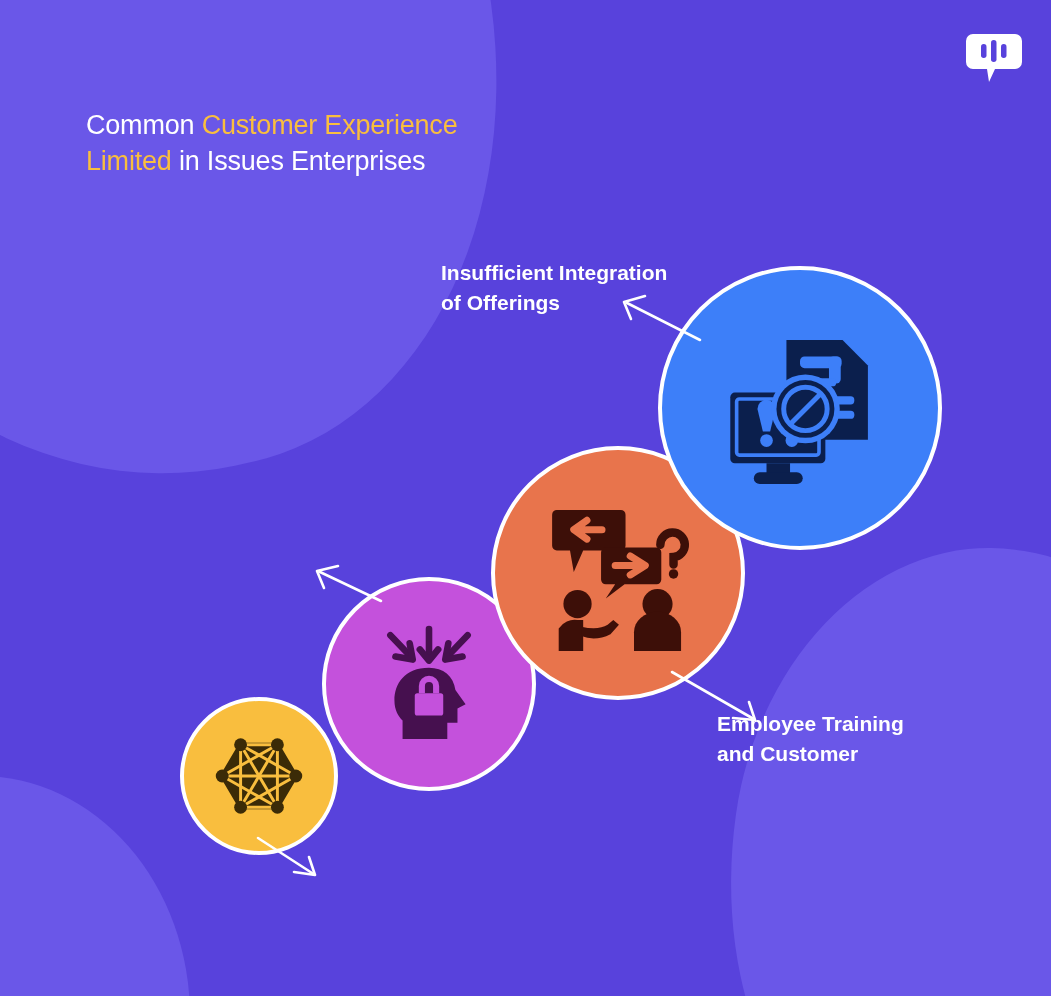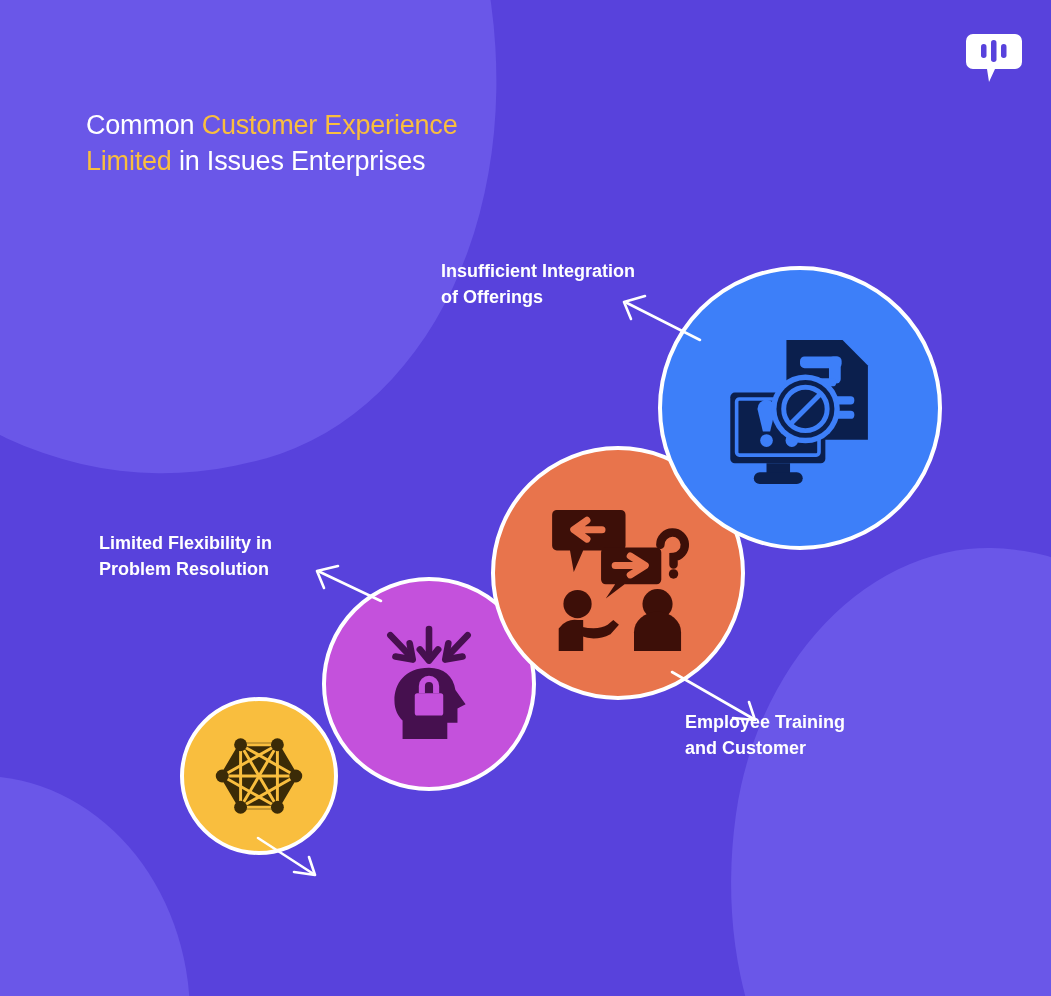--- a/index.html
+++ b/index.html
@@ -48,25 +48,25 @@
   #circle-blue   {left:658px;top:266px;width:284px;height:284px;background:#3d7ff9;z-index:4;}
   #circle-orange {left:491px;top:446px;width:254px;height:254px;background:#e8744c;z-index:3;}
   #circle-magenta{left:322px;top:577px;width:214px;height:214px;background:#c451dc;z-index:2;}
   #circle-yellow {left:180px;top:697px;width:158px;height:158px;background:#f9be3e;z-index:1;}
 
   .icon-svg{display:block;}
 
   
   .label{
     position:absolute;color:#ffffff;font-weight:bold;
-    font-size:18px;line-height:1.45;z-index:6;
+    font-size:21px;line-height:1.45;z-index:6;
   }
   #label-tech    {left:441px;top:258px;width:260px;}
   #label-flex    {left:99px; top:530px;width:232px;text-align:left;}
-  #label-employee{left:685px;top:709px;width:230px;}
+  #label-employee{left:717px;top:709px;width:230px;}
   #label-product {left:322px;top:853px;width:210px;}
 
   
   #arrows{position:absolute;inset:0;z-index:5;pointer-events:none;}
 </style>
 </head>
 <body>
 
 <div id="stage">
 
@@ -210,24 +210,20 @@
       <path d="M258 838 L312 873"></path>
       <polyline points="294,872 315,875 309,857"></polyline>
     </g>
   </svg>
 
   <div class="label" id="label-tech">
     <span>Insufficient Integration</span><br>
     <span>of Offerings</span>
   </div>
 
-  <div class="label" id="label-flex">
-    <span>Limited Flexibility in</span><br>
-    <span>Problem Resolution</span>
-  </div>
 
   <div class="label" id="label-employee">
     <span>Employee Training</span><br>
     <span>and Customer</span>
   </div>
 
 
 </div>
 
 </body></html>

